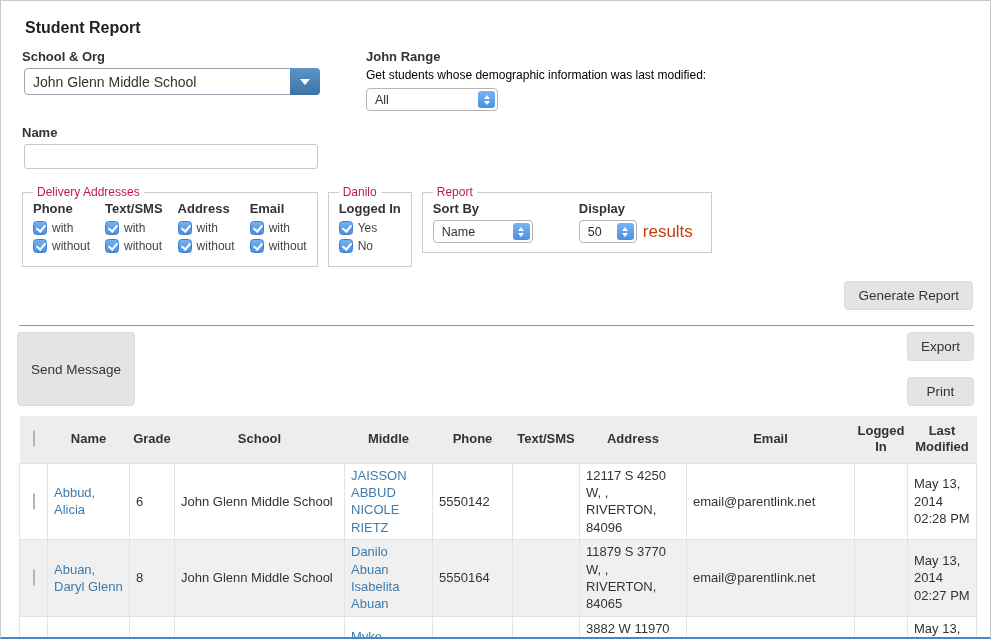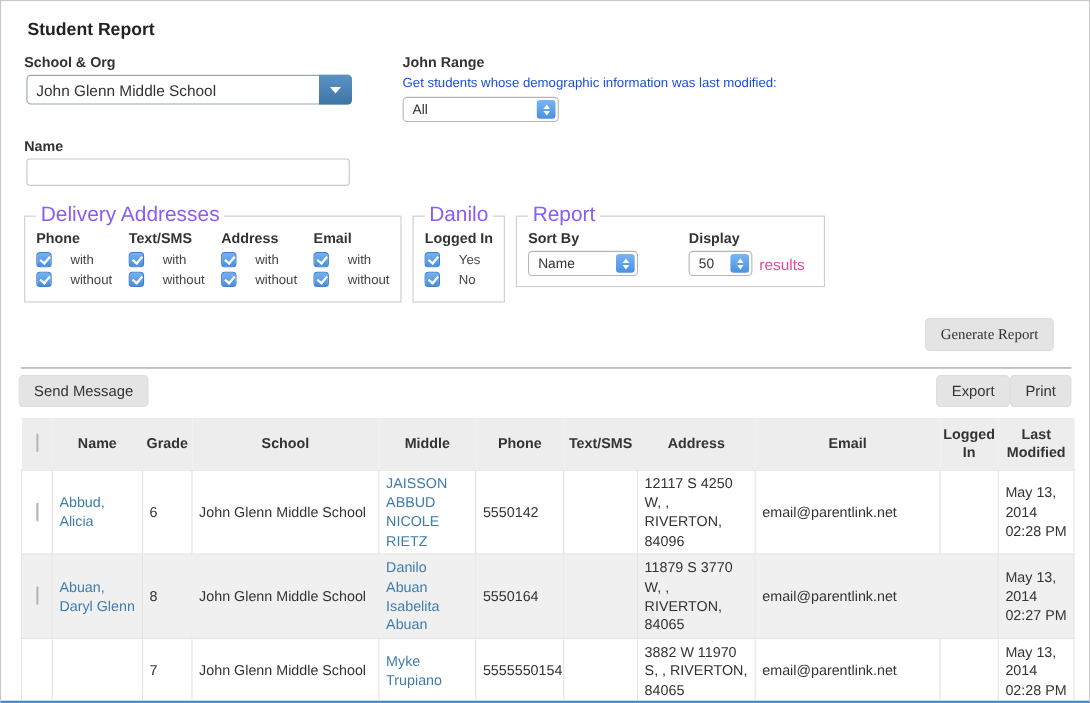--- a/index.html
+++ b/index.html
@@ -8,21 +8,21 @@
   .page {
     position:relative; width:991px; height:639px; margin:0 auto; background:#fff;
     border:1px solid #c9c9c9; border-bottom:2px solid #4a86c6; overflow:hidden;
   }
   h1.title { font-size:16px; font-weight:bold; color:#222; margin:18px 16px 12px 24px; }
   .filters { padding:0 21px; }
   .filter-row-1 { display:flex; }
   .col-left { width:340px; }
   .col-right { margin-left:4px; }
   .f-label { font-size:13px; font-weight:bold; color:#333; margin-bottom:4px; }
-  .f-hint { font-size:12px; color:#1d4ed8; margin-bottom:6px; }
+  .f-hint { font-size:12px; color:#000000; margin-bottom:6px; }
 
   
   .big-select { position:relative; width:296px; height:27px; background:#fff; border:1px solid #97a6b2;
     border-radius:4px; display:flex; align-items:center; padding-left:8px; font-size:14px; color:#333; cursor:pointer; margin-left:2px; }
   .dd-btn { position:absolute; right:-1px; top:-1px; bottom:-1px; width:30px; border-radius:0 4px 4px 0;
     background:linear-gradient(#5b94c4,#3d74a6); display:flex; align-items:center; justify-content:center; }
   .tri-down-big { width:0; height:0; border-left:5px solid transparent; border-right:5px solid transparent; border-top:6px solid #fff; }
 
   
   .mac-select { position:relative; height:23px; background:#fff; border:1px solid #b5b5b5; border-radius:4px;
@@ -31,48 +31,48 @@
     background:linear-gradient(#78b5f3,#4a90e0); display:flex; flex-direction:column; align-items:center; justify-content:center; gap:2px; }
   .tri-up { width:0;height:0;border-left:3.5px solid transparent;border-right:3.5px solid transparent;border-bottom:4px solid #fff; }
   .tri-dn { width:0;height:0;border-left:3.5px solid transparent;border-right:3.5px solid transparent;border-top:4px solid #fff; }
 
   .name-block { margin-top:14px; }
   .name-input { width:294px; height:25px; border:1px solid #c6c6c6; border-radius:3px; padding:0 8px; font-size:13px;
     font-family:inherit; color:#333; margin-left:2px; }
 
   .fieldset-row { display:flex; gap:10px; margin-top:16px; align-items:flex-start; }
   fieldset { border:1px solid #ccc; padding:2px 10px 9px 10px; }
-  legend { font-size:19px; color:#8b5cf6; padding:0 4px; margin-left:0px; }
+  legend { font-size:12px; color:#be185d; padding:0 4px; margin-left:0px; }
   .da-cols { display:flex; gap:15px; }
   .da-col .f-label, .usage .f-label { margin-bottom:5px; }
-  .checkrow { display:flex; align-items:center; gap:17px; margin:4px 0; font-size:12px; color:#444; }
+  .checkrow { display:flex; align-items:center; gap:5px; margin:4px 0; font-size:12px; color:#444; }
   .cb { width:14px; height:14px; border-radius:3.5px; flex:0 0 auto; position:relative; cursor:pointer; }
   .cb.checked { background:linear-gradient(#74b1f2,#4a8fe2); border:1px solid #3f7ecb; }
   .cb.checked::after { content:""; position:absolute; left:4px; top:1px; width:4px; height:7px;
     border:solid #fff; border-width:0 2px 2px 0; transform:rotate(40deg); }
   .cb.unchecked { background:#fff; border:1px solid #b5b5b5; }
 
   .report-cols { display:flex; gap:46px; padding-right:8px; }
   .control-row { display:flex; align-items:center; gap:6px; }
-  .results-word { font-size:14px; color:#ec4899; }
+  .results-word { font-size:17px; color:#c2410c; }
 
   .btn { display:inline-block; background:#e4e4e4; border:1px solid #dcdcdc; border-radius:4px; padding:6px 13px;
     font-size:13.5px; color:#333; font-family:inherit; cursor:pointer; }
-  .generate-row { text-align:right; padding:0 32px; margin-top:14px;font-family:Liberation Serif, serif; }
+  .generate-row { text-align:right; padding:0 17px; margin-top:14px; }
   .divider { border:none; border-top:1px solid #949494; margin:15px 16px 0 18px; }
 
   .results-row { display:flex; align-items:center; padding:11px 16px 10px 16px; }
   .summary-wrap { flex:1; text-align:center; font-size:15px; color:#333; }
   .pagination { display:flex; list-style:none; border:1px solid #ddd; border-radius:4px; overflow:hidden; background:#fff; }
   .pagination li { padding:7px 13px; font-size:14px; color:#3e7cae; border-left:1px solid #ddd; cursor:pointer; }
   .pagination li:first-child { border-left:none; }
   .pagination li.active { background:#f2f2f2; }
 
   .actions-row { display:flex; justify-content:space-between; padding:0 16px; margin-top:6px; }
-  .actions-right { display:flex; gap:0; }
+  .actions-right { display:flex; gap:16px;flex-direction:column; }
 
   .tbl-wrap { margin:10px 16px 0 18px; }
   table { width:100%; border-collapse:collapse; table-layout:fixed; font-size:13px; }
   th { background:#ededed; font-weight:bold; text-align:center; padding:7px 3px; color:#333; line-height:1.25; }
   td { border:1px solid #e4e4e4; padding:3px 6px; vertical-align:middle; line-height:1.34; color:#333;
     overflow:hidden; }
   tr.stripe td { background:#f0f0f0; }
   td.cb-cell, th.cb-cell { text-align:center; }
   td.cb-cell .cb, th.cb-cell .cb { margin:0 auto; }
   a.lnk { color:#3e7cae; text-decoration:none; cursor:pointer; }
@@ -91,21 +91,21 @@
         <div class="big-select">
           <span>John Glenn Middle School</span>
           <span class="dd-btn">
               <i class="tri-down-big"></i>
             </span>
         </div>
       </div>
       <div class="col-right">
         <div class="f-label">John Range</div>
         <div class="f-hint">Get students whose demographic information was last modified:</div>
-        <div class="mac-select" style="width:142px;">
+        <div class="mac-select" style="width:132px;">
           <span>All</span>
           <span class="spinner">
               <i class="tri-up"></i>
               <i class="tri-dn"></i>
             </span>
         </div>
       </div>
     </div>
 
     <div class="name-block">

